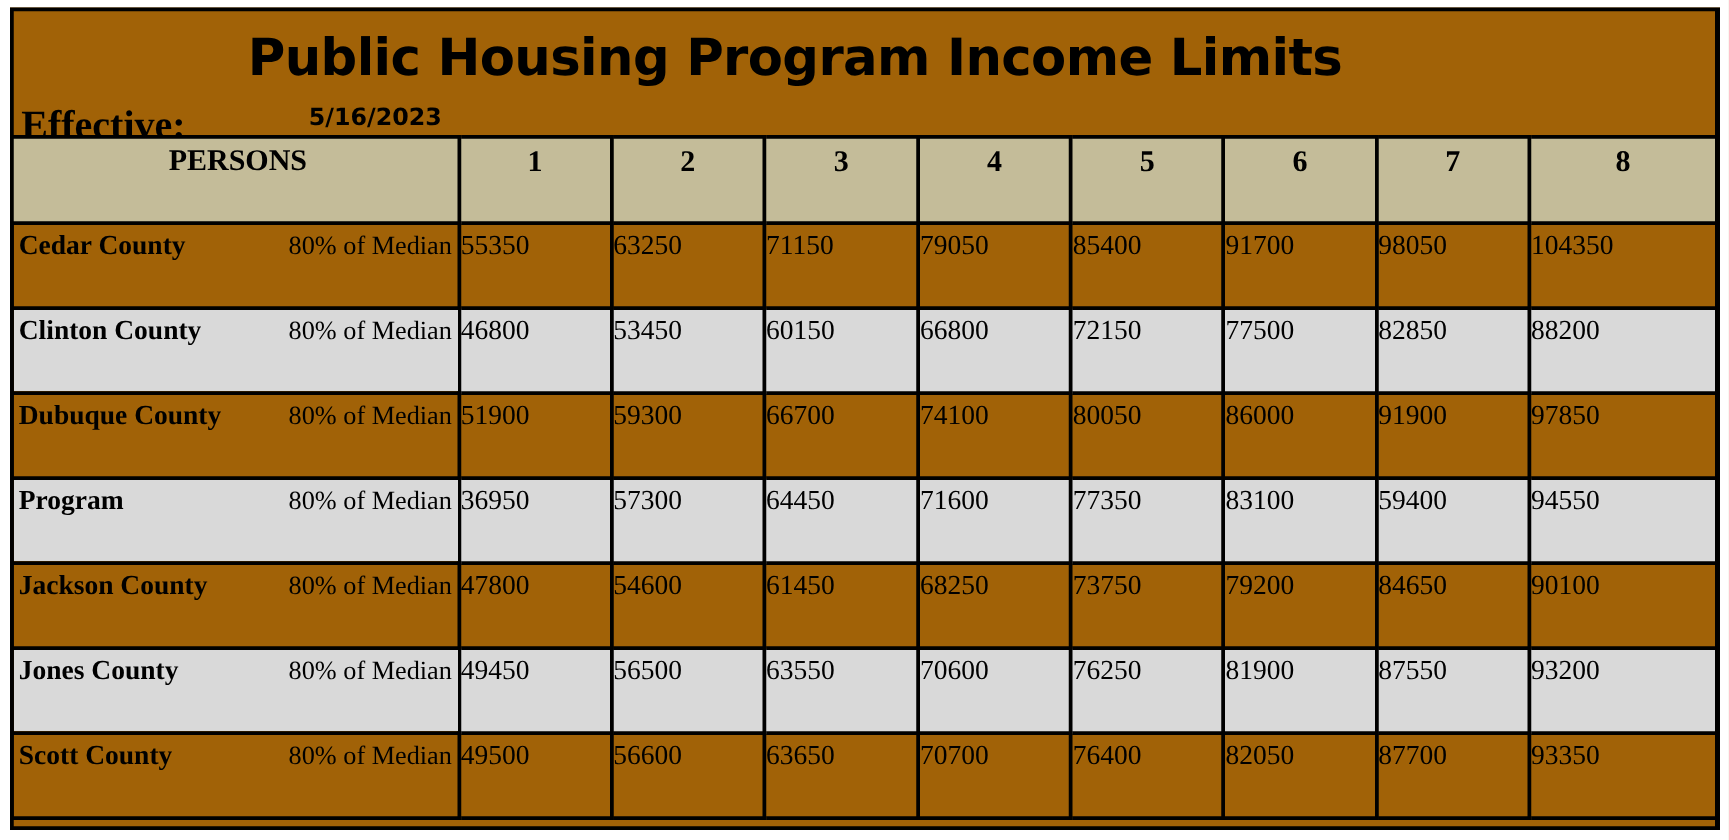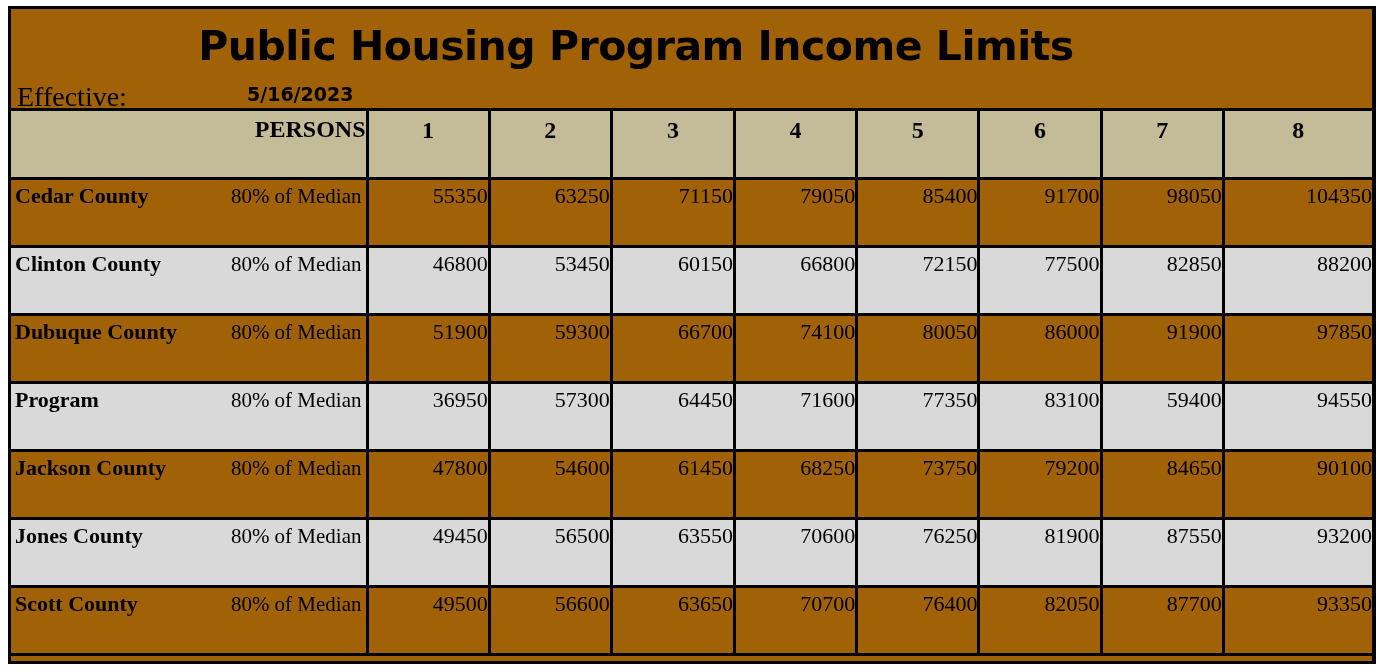--- a/index.html
+++ b/index.html
@@ -8,50 +8,50 @@
     position: absolute; left: 8px; top: 6px; width: 1361px; height: 652px;
     border: 3px solid #000; border-right-width: 4px; background: #a16207;
   }
   .title {
     position: absolute; left: 0; top: 12px; width: 1250px; text-align: center;
     font-family: "DejaVu Sans", sans-serif; font-weight: bold; font-size: 41px;
     letter-spacing: -0.5px; color: #000; line-height: 50px;
   }
   .eff-label {
     position: absolute; left: 6px; top: 72px;
-    font-family: "Liberation Serif", serif; font-weight: normal; font-size: 28px; color: #000;
+    font-family: "Liberation Serif", serif; font-weight: bold; font-size: 32px; color: #000;
   }
   .eff-date {
     position: absolute; left: 236px; top: 72px;
     font-family: "DejaVu Sans", sans-serif; font-weight: bold; font-size: 19px; color: #000;
     line-height: 26px;
   }
   table.grid {
     position: absolute; left: -3px; top: 99px; border-collapse: collapse;
     table-layout: fixed; width: 1367px;
     font-family: "Liberation Serif", serif; color: #000;
   }
   table.grid td, table.grid th {
     border: 3px solid #000; padding: 0; vertical-align: top;
   }
   table.grid th {
     background: #c4bc99; height: 66px; font-weight: bold; font-size: 24px;
     text-align: center; line-height: 38px;
   }
-  table.grid th.persons { text-align: right; padding-left: 4px; line-height: 36px; margin-top: 40px; }
+  table.grid th.persons { text-align: center; padding-left: 4px; line-height: 36px; margin-top: 40px; }
   table.grid td { height: 65px; font-size: 22px; line-height: 32px; }
   tr.shade td { background: #d9d9d9; }
   td.label-cell { position: relative; margin-left: 17px; }
   .county {
     position: absolute; left: 4px; top: 0; font-weight: bold; font-size: 22px;
   }
   .pct {
     position: absolute; right: 4px; top: 0; font-size: 21px; white-space: nowrap;
   }
-  td.num { text-align: right; }
+  td.num { text-align: left; }
 </style>
 </head>
 <body>
 
 <div class="sheet">
   <div class="title">Public Housing Program Income Limits</div>
   <div class="eff-label">Effective:</div>
   <div class="eff-date">5/16/2023</div>
 
   <table class="grid">

